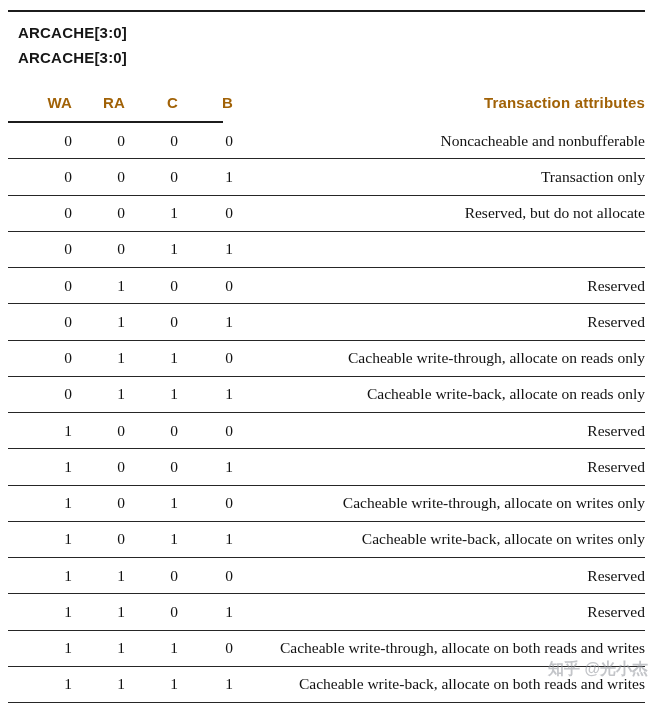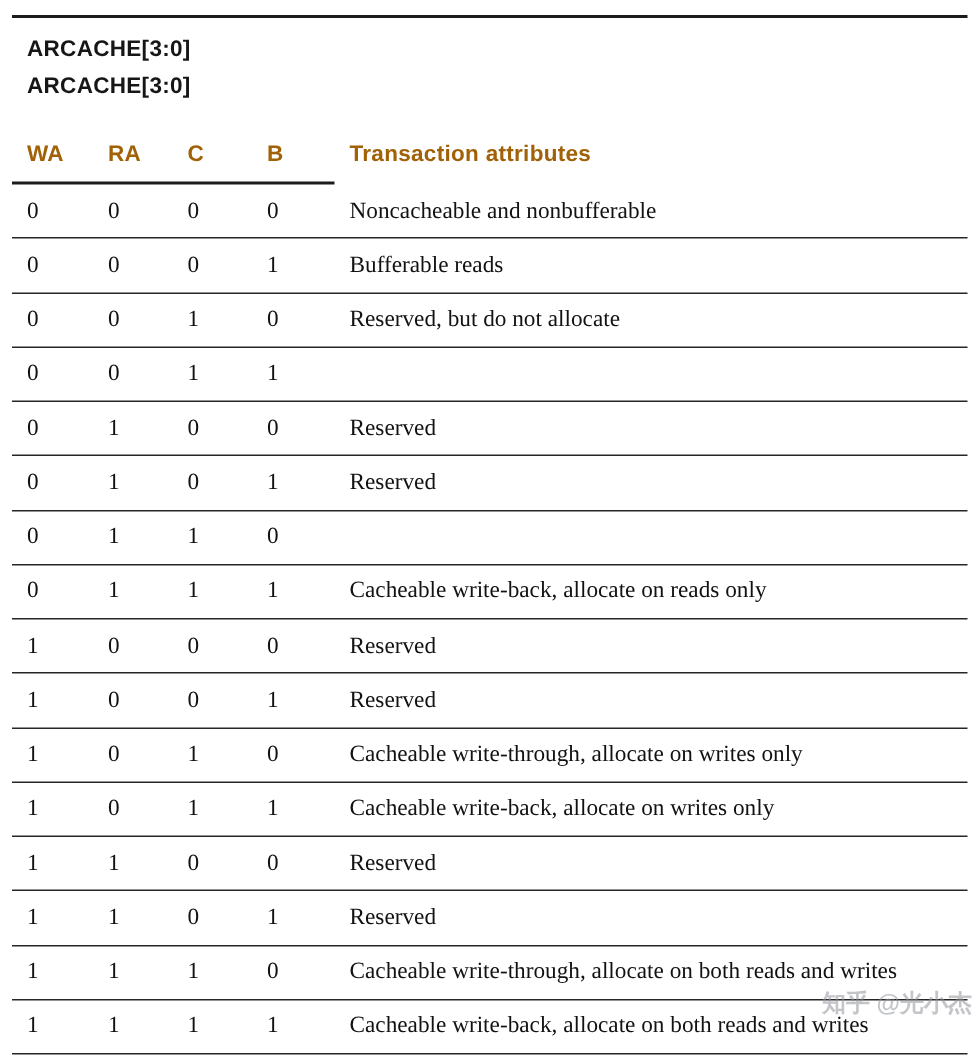--- a/index.html
+++ b/index.html
@@ -7,20 +7,21 @@
     padding: 0;
     background: #ffffff;
   }
   .page {
     position: relative;
     width: 651px;
     height: 709px;
     background: #ffffff;
     overflow: hidden;
     font-family: "Liberation Sans", sans-serif;
+    text-align: right;
   }
   .rule {
     position: absolute;
     left: 8px;
     width: 637px;
     height: 2px;
     background: #1c1c1c;
   }
   .rule-top { top: 10px; }
   .rule-header {
@@ -116,21 +117,21 @@
         <span>0</span>
         <span>0</span>
         <span>0</span>
         <span>Noncacheable and nonbufferable</span>
       </div>
       <div class="row">
         <span>0</span>
         <span>0</span>
         <span>0</span>
         <span>1</span>
-        <span>Bufferable reads</span>
+        <span>Transaction only</span>
       </div>
       <div class="row">
         <span>0</span>
         <span>0</span>
         <span>1</span>
         <span>0</span>
         <span>Reserved, but do not allocate</span>
       </div>
       <div class="row">
         <span>0</span>
@@ -150,20 +151,21 @@
         <span>1</span>
         <span>0</span>
         <span>1</span>
         <span>Reserved</span>
       </div>
       <div class="row">
         <span>0</span>
         <span>1</span>
         <span>1</span>
         <span>0</span>
+        <span>Cacheable write-through, allocate on reads only</span>
       </div>
       <div class="row">
         <span>0</span>
         <span>1</span>
         <span>1</span>
         <span>1</span>
         <span>Cacheable write-back, allocate on reads only</span>
       </div>
       <div class="row">
         <span>1</span>

